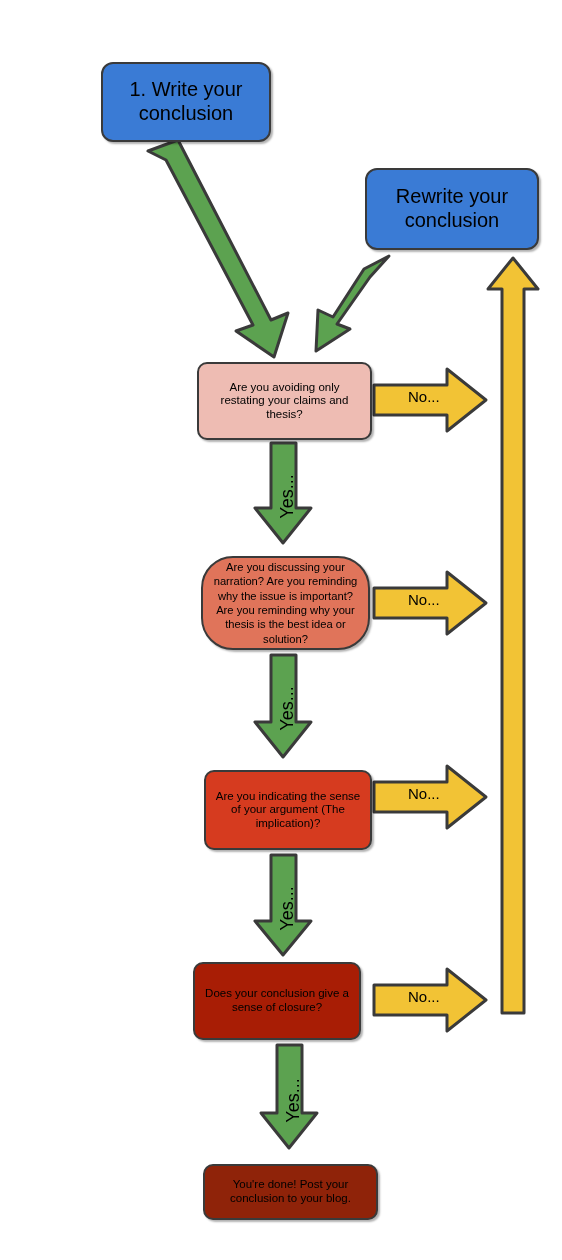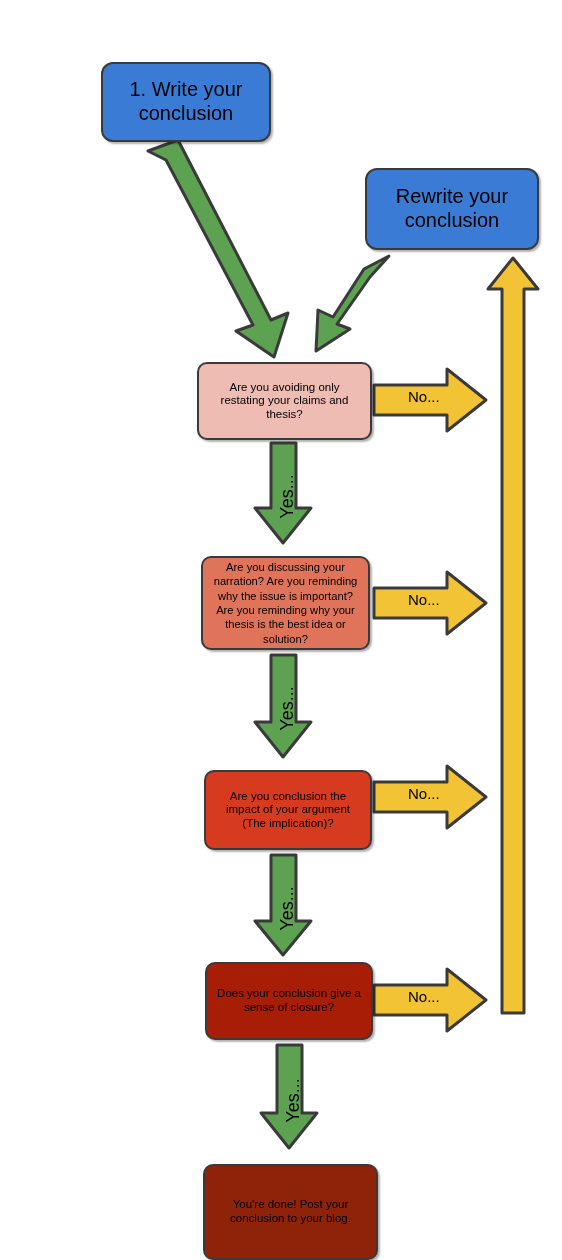--- a/index.html
+++ b/index.html
@@ -126,33 +126,33 @@
 </div>
 
 <div class="node-box node-start" style="left:365px; top:168px; width:174px; height:82px; background:#3a7bd5;align-items:center;">
   <span>Rewrite your conclusion</span>
 </div>
 
 <div class="node-box node-q" style="left:197px; top:362px; width:175px; height:78px; background:#eebcb3;justify-content:center;">
   <span>Are you avoiding only restating your claims and thesis?</span>
 </div>
 
-<div class="node-box node-q tight" style="left:201px; top:556px; width:169px; height:94px; background:#e0745a;">
+<div class="node-box node-q tight" style="left:201px; top:556px; width:169px; height:94px; background:#e0745a;border-radius:32px;">
   <span>Are you discussing your narration? Are you reminding why the issue is important? Are you reminding why your thesis is the best idea or solution?</span>
 </div>
 
 <div class="node-box node-q" style="left:204px; top:770px; width:168px; height:80px; background:#d63b1f;">
-  <span>Are you conclusion the impact of your argument (The implication)?</span>
+  <span>Are you indicating the sense of your argument (The implication)?</span>
 </div>
 
-<div class="node-box node-q" style="left:205px; top:962px; width:168px; height:78px; background:#a81d05;">
+<div class="node-box node-q" style="left:193px; top:962px; width:168px; height:78px; background:#a81d05;">
   <span>Does your conclusion give a sense of closure?</span>
 </div>
 
-<div class="node-box node-end" style="left:203px; top:1164px; width:175px; height:96px; background:#8f2309;">
+<div class="node-box node-end" style="left:203px; top:1164px; width:175px; height:56px; background:#8f2309;">
   <span>You're done! Post your conclusion to your blog.</span>
 </div>
 
 <div class="arrow-label" style="left:408px; top:388px;">No...</div>
 <div class="arrow-label" style="left:408px; top:591px;">No...</div>
 <div class="arrow-label" style="left:408px; top:785px;">No...</div>
 <div class="arrow-label" style="left:408px; top:988px;">No...</div>
 
 <div class="arrow-label vertical" style="left:259px; top:486px; width:56px; text-align:center;">Yes...</div>
 <div class="arrow-label vertical" style="left:259px; top:698px; width:56px; text-align:center;">Yes...</div>

